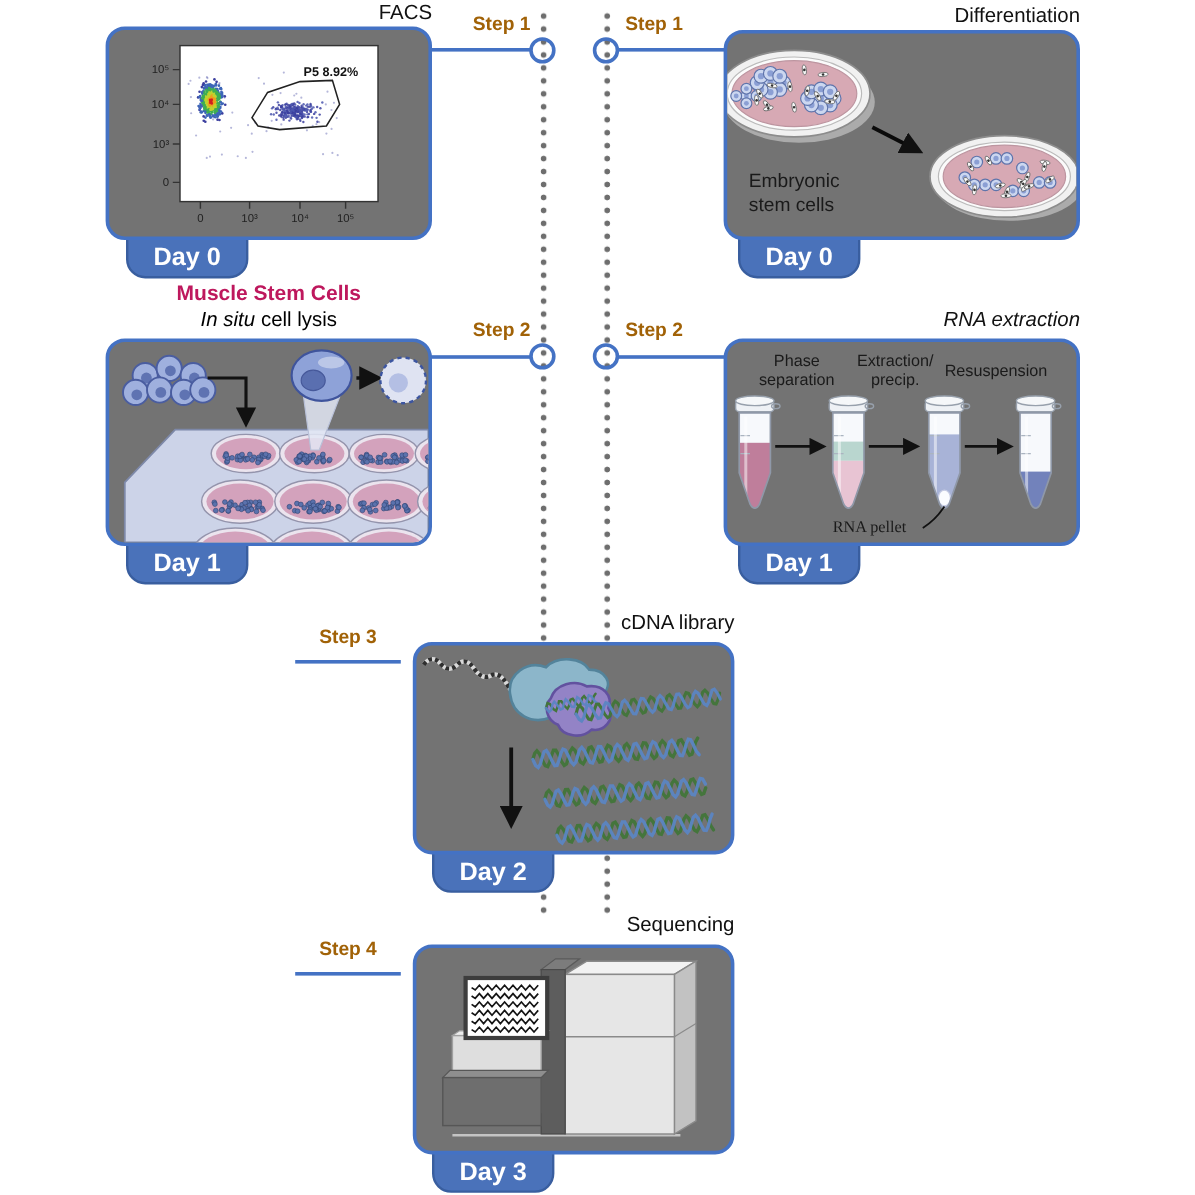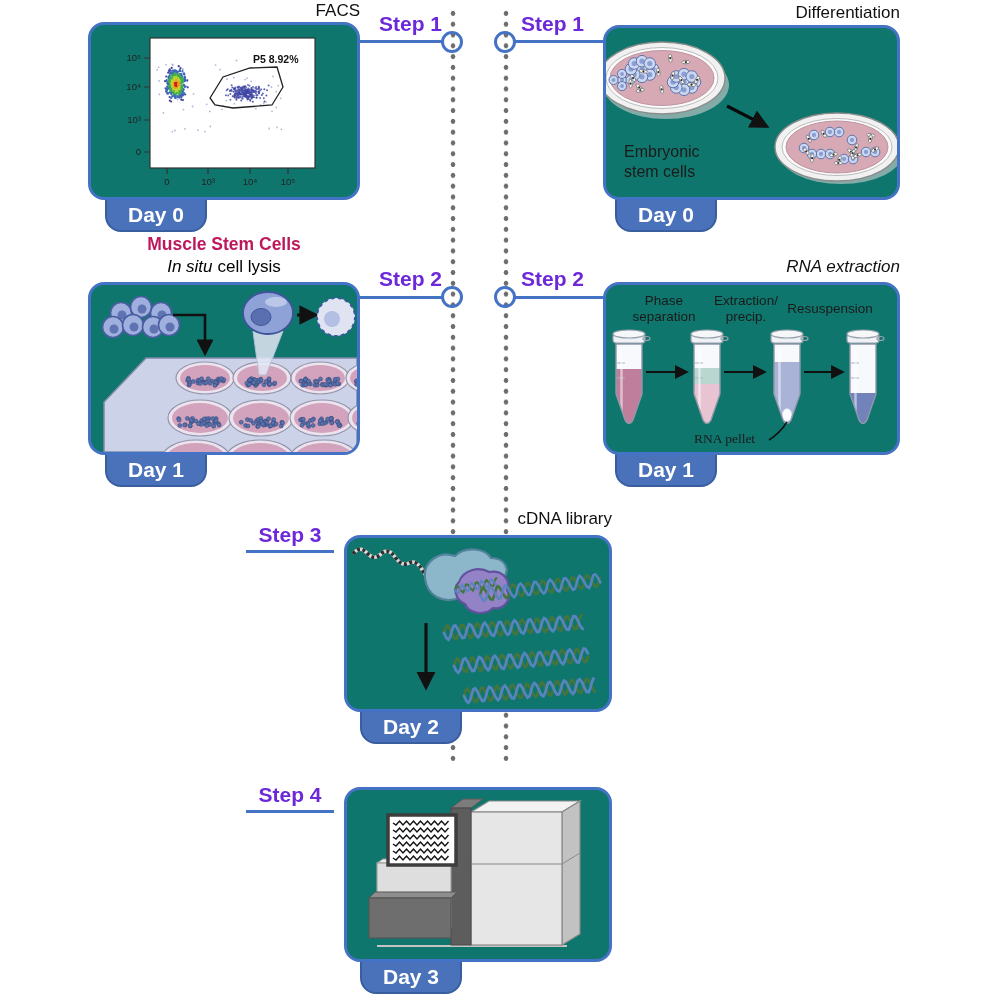--- a/index.html
+++ b/index.html
@@ -1,32 +1,32 @@
 <!DOCTYPE html>
 <html><head>
 <meta charset="utf-8">
 <style>
   html,body{margin:0;padding:0;background:#fff;}
   body{font-family:"Liberation Sans","DejaVu Sans",sans-serif;color:#1a1a1a;}
   #root{position:relative;width:996px;height:996px;background:#fff;overflow:hidden;}
   .dots{position:absolute;top:8px;width:6px;height:754px;z-index:0;
     background-image:radial-gradient(circle,#6e6e6e 2.1px,rgba(0,0,0,0) 2.7px);
     background-size:6px 10.8px;background-repeat:repeat-y;}
-  .panel{position:absolute;background:#0f766e;border:3px solid #4472c4;border-radius:16px;
+  .panel{position:absolute;background:#737373;border:3px solid #4472c4;border-radius:16px;
     z-index:2;box-sizing:border-box;overflow:hidden;}
   .panel svg{position:absolute;left:0;top:0;}
   .ptitle{position:absolute;text-align:right;font-size:17px;color:#111;z-index:2;}
   .heading{position:absolute;text-align:center;font-size:17.5px;font-weight:bold;color:#be185d;z-index:2;}
   .subheading{position:absolute;text-align:center;font-size:17px;color:#000;z-index:2;}
   .subheading .it{font-style:italic;margin-top:28px;}
   .subheading .rest{margin-left:5px;}
   .badge{position:absolute;width:102px;height:42px;background:#4a72ba;border:2px solid #395e9f;
     border-radius:10px 10px 16px 16px;z-index:1;box-sizing:border-box;
     color:#fff;font-size:21px;font-weight:bold;text-align:center;padding-top:11px;}
-  .steplab{position:absolute;width:92px;font-size:21px;font-weight:bold;color:#6d28d9;z-index:3;}
+  .steplab{position:absolute;width:92px;font-size:16px;font-weight:bold;color:#a16207;z-index:3;}
   .stepline{position:absolute;height:3px;background:#4472c4;z-index:2;}
   .stepcircle{position:absolute;width:22px;height:22px;border:3px solid #4472c4;border-radius:50%;
     box-sizing:border-box;z-index:3;background:transparent;}
   .underline{position:absolute;height:3px;background:#4472c4;z-index:2;}
   .inlabel{position:absolute;z-index:3;color:#1a1a1a;}
   .stage{position:absolute;transform:translateX(-50%);text-align:center;font-size:13.5px;line-height:1.18;z-index:3;}
 </style>
 </head>
 <body>
 
@@ -1741,20 +1741,21 @@
           <path d="M97.0,95.0L99.4,100.0L101.5,101.6L103.3,98.8L104.8,93.2L106.4,88.3L108.3,87.3L110.5,90.7L113.0,96.1L115.3,100.0L117.2,99.8L118.9,95.4L120.4,89.7L122.1,86.2L124.1,87.0L126.5,91.7L128.9,96.9L131.1,99.3L132.9,97.2L134.4,91.8L136.0,86.6L137.8,84.8L140.0,87.5L142.5,92.8L144.8,97.2L146.8,97.8L148.5,94.0L150.0,88.2L151.7,84.1L153.7,84.2L156.0,88.3L158.4,93.8L160.6,96.8L162.5,95.4L164.1,90.4L165.6,84.9L167.4,82.4L169.6,84.3L171.9,89.5L174.3,94.3L176.4,95.6L178.1,92.5L179.7,86.8L181.3,82.1L183.2,81.5L185.5,85.1L187.9,90.5L190.2,94.2L192.1,93.6L193.7,89.0L195.3,83.3L197.0,80.1L199.1,81.3L201.4,86.1L203.8,91.3L206.0,93.3L207.8,90.9L209.3,85.4L210.9,80.3L212.8,78.9L215.0,81.9L217.4,87.2L219.7,91.5L221.7,91.7L223.4,87.6L224.9,81.8L226.6,78.0L228.6,78.4L230.9,82.8L233.3,88.2L235.6,90.9" fill="none" stroke="#5b85c2" stroke-width="2.8" stroke-linecap="round" opacity="0.95"></path>
           <path d="M107.0,128.0L108.5,122.7L110.4,120.7L112.6,123.3L115.0,128.5L117.3,133.1L119.4,133.8L121.1,130.1L122.6,124.4L124.2,120.1L126.2,120.0L128.5,124.1L130.9,129.5L133.2,132.7L135.1,131.5L136.6,126.6L138.2,121.0L139.9,118.3L142.1,120.1L144.5,125.1L146.8,130.0L149.0,131.5L150.7,128.5L152.2,122.9L153.8,118.1L155.7,117.3L158.0,120.7L160.4,126.2L162.7,130.0L164.7,129.6L166.3,125.1L167.8,119.4L169.5,116.0L171.6,117.0L173.9,121.7L176.3,126.9L178.5,129.1L180.3,126.9L181.9,121.5L183.4,116.3L185.3,114.6L187.5,117.4L189.9,122.8L192.2,127.1L194.3,127.5L195.9,123.6L197.4,117.9L199.1,113.8L201.1,114.1L203.4,118.3L205.8,123.7L208.1,126.6L209.9,125.1L211.5,120.0L213.0,114.6L214.8,112.1L217.0,114.2L219.4,119.4L221.7,124.1L223.8,125.3L225.5,122.1L227.1,116.4L228.7,111.8L230.6,111.2L232.9,114.9L235.3,120.4L237.6,124.0L239.5,123.2L241.1,118.6" fill="none" stroke="#44753c" stroke-width="2.8" stroke-linecap="round"></path>
           <path d="M107.0,128.0L109.4,133.0L111.5,134.6L113.3,131.8L114.8,126.2L116.4,121.3L118.3,120.3L120.5,123.6L123.0,129.0L125.3,133.0L127.2,132.7L128.9,128.4L130.4,122.6L132.1,119.1L134.1,120.0L136.5,124.6L138.9,129.8L141.1,132.2L142.9,130.1L144.4,124.7L146.0,119.5L147.8,117.7L150.0,120.3L152.4,125.7L154.8,130.1L156.8,130.7L158.5,126.9L160.0,121.1L161.6,117.0L163.6,117.0L166.0,121.2L168.4,126.6L170.6,129.7L172.5,128.3L174.1,123.3L175.6,117.8L177.4,115.2L179.5,117.1L181.9,122.2L184.3,127.1L186.4,128.4L188.1,125.3L189.6,119.6L191.2,115.0L193.2,114.2L195.4,117.8L197.9,123.3L200.2,127.0L202.1,126.4L203.7,121.9L205.2,116.2L206.9,112.9L209.0,114.1L211.4,118.8L213.8,124.0L216.0,126.1L217.7,123.7L219.3,118.2L220.8,113.1L222.7,111.6L224.9,114.5L227.3,119.9L229.7,124.1L231.7,124.4L233.3,120.4L234.9,114.6L236.5,110.7L238.5,111.1L240.9,115.4" fill="none" stroke="#5b85c2" stroke-width="2.8" stroke-linecap="round" opacity="0.95"></path>
           <path d="M117.0,158.0L118.5,152.7L120.4,150.7L122.5,153.2L125.0,158.5L127.3,163.0L129.4,163.7L131.1,160.1L132.6,154.3L134.2,150.1L136.2,150.0L138.5,154.0L140.9,159.4L143.2,162.6L145.1,161.4L146.6,156.5L148.1,150.9L149.9,148.2L152.0,150.0L154.4,155.0L156.8,159.9L159.0,161.4L160.7,158.5L162.2,152.8L163.8,148.0L165.7,147.1L167.9,150.5L170.4,156.0L172.7,159.8L174.7,159.4L176.3,155.0L177.8,149.3L179.5,145.8L181.5,146.8L183.9,151.5L186.3,156.7L188.5,159.0L190.3,156.7L191.8,151.3L193.4,146.1L195.2,144.4L197.4,147.2L199.9,152.5L202.2,156.9L204.2,157.3L205.9,153.5L207.4,147.7L209.0,143.6L211.0,143.8L213.4,148.0L215.8,153.4L218.0,156.4L219.9,154.9L221.5,149.9L223.0,144.4L224.7,141.9L226.9,143.9L229.3,149.0L231.7,153.8L233.8,155.1L235.5,151.9L237.0,146.2L238.6,141.5L240.5,140.9L242.8,144.5L245.3,150.0L247.6,153.6" fill="none" stroke="#44753c" stroke-width="2.8" stroke-linecap="round"></path>
           <path d="M117.0,158.0L119.4,163.0L121.5,164.6L123.3,161.8L124.8,156.2L126.4,151.3L128.2,150.3L130.5,153.6L133.0,159.0L135.3,162.9L137.2,162.7L138.9,158.3L140.3,152.6L142.0,149.0L144.1,149.9L146.5,154.5L148.9,159.7L151.1,162.1L152.9,160.0L154.4,154.7L155.9,149.4L157.8,147.6L160.0,150.2L162.4,155.5L164.8,160.0L166.8,160.5L168.5,156.8L170.0,151.0L171.6,146.9L173.6,146.9L175.9,151.0L178.4,156.4L180.6,159.5L182.5,158.2L184.0,153.2L185.6,147.6L187.3,145.0L189.5,146.9L191.9,152.0L194.3,156.9L196.4,158.2L198.1,155.2L199.6,149.5L201.2,144.8L203.1,144.0L205.4,147.5L207.8,153.0L210.1,156.7L212.1,156.2L213.7,151.7L215.2,146.0L216.9,142.6L219.0,143.8L221.3,148.5L223.8,153.6L225.9,155.8L227.7,153.5L229.2,148.0L230.8,142.9L232.6,141.3L234.9,144.1L237.3,149.5L239.6,153.8L241.6,154.1L243.3,150.2L244.8,144.4L246.4,140.4" fill="none" stroke="#5b85c2" stroke-width="2.8" stroke-linecap="round" opacity="0.95"></path>
         </g>
       <line x1="79" y1="85" x2="79" y2="149" stroke="#111" stroke-width="3.2" marker-end="url(#arrC)"></line>
     </svg>
   </div>
 
+  <div class="ptitle" style="left:344px;top:761px;width:268px;">Sequencing</div>
   <div class="badge" style="left:360px;top:952px;">Day 3</div>
   <div class="panel" style="left:344px;top:787px;width:268px;height:175px;">
     <svg width="262" height="169" viewBox="0 0 262 169">
       <g>
         <line x1="30" y1="156" x2="220" y2="156" stroke="#c4c4c4" stroke-width="2"></line>
 
         <polygon points="124,22 215,22 233,11 142,11" fill="#f2f2f2" stroke="#8a8a8a" stroke-width="1.2"></polygon>
         <polygon points="215,22 233,11 233,144 215,155" fill="#c2c2c2" stroke="#8a8a8a" stroke-width="1.2"></polygon>
         <rect x="124" y="22" width="91" height="133" fill="#e6e6e6" stroke="#8a8a8a" stroke-width="1.2"></rect>
         <line x1="124" y1="74" x2="215" y2="74" stroke="#8a8a8a" stroke-width="1.2"></line>

